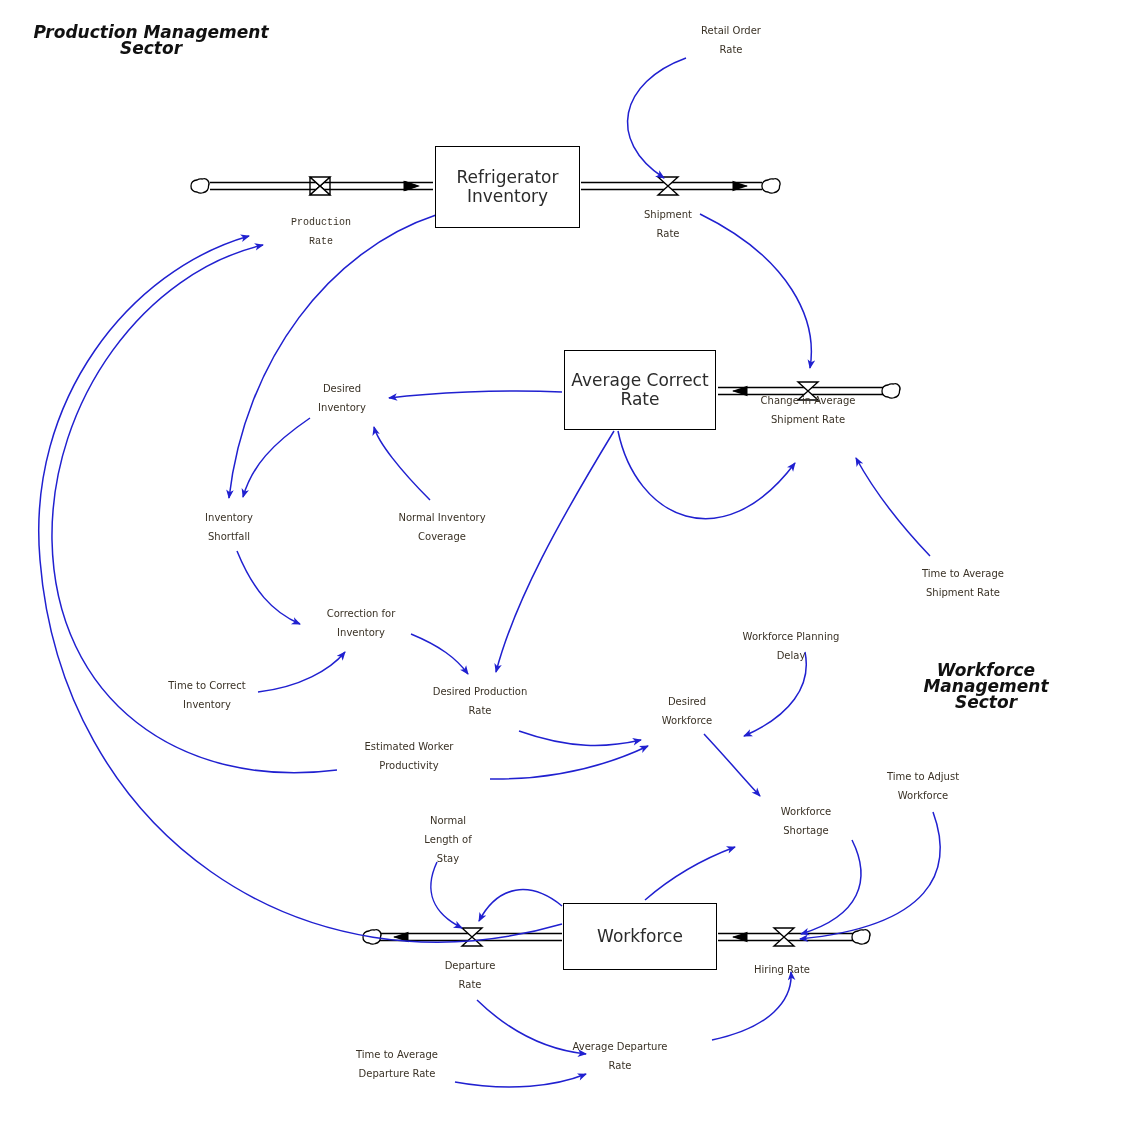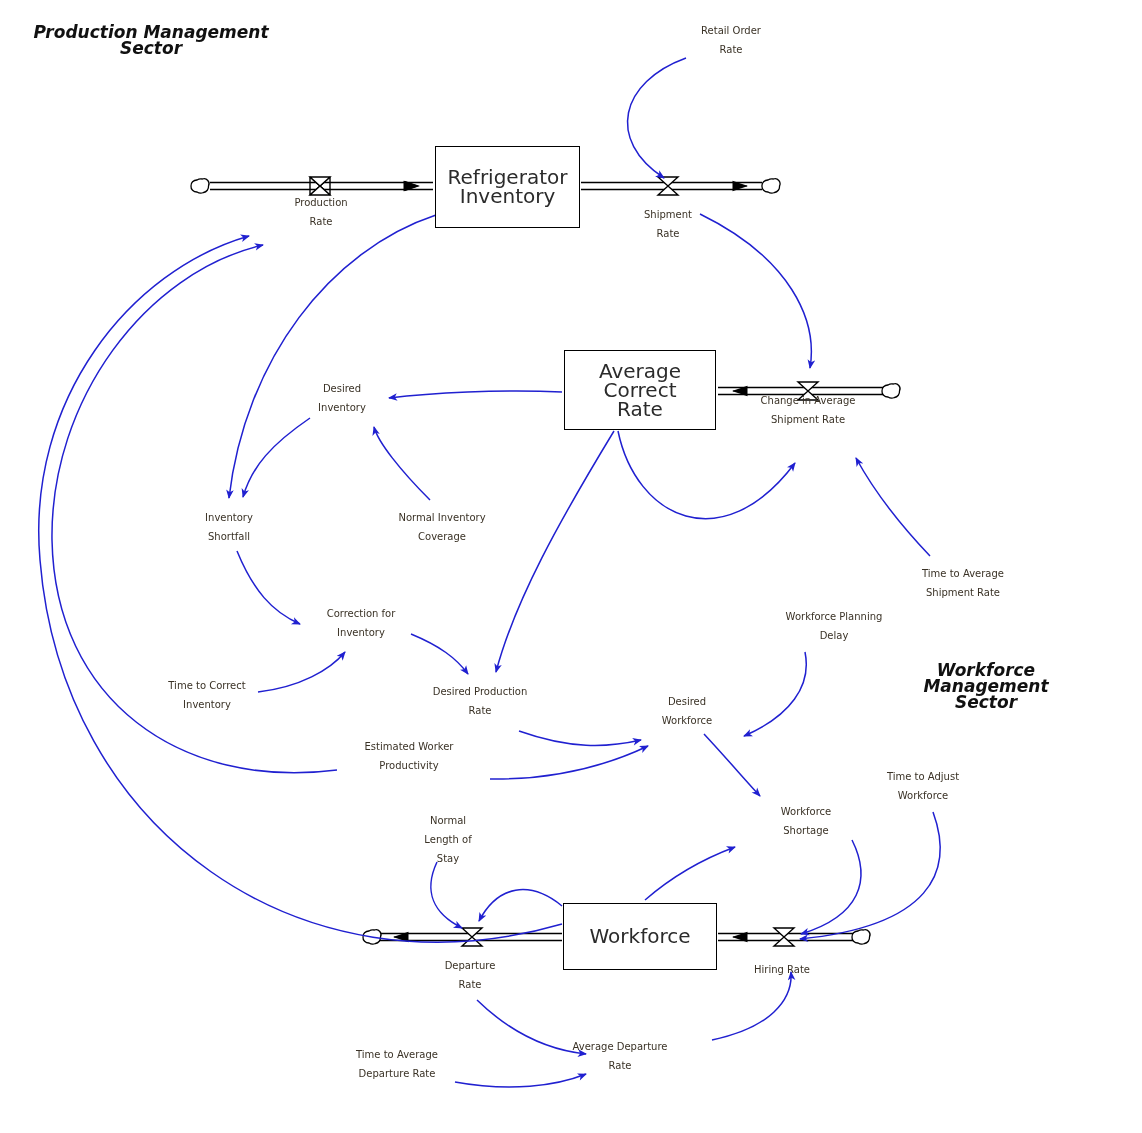--- a/index.html
+++ b/index.html
@@ -3,21 +3,21 @@
 <meta charset="utf-8">
 <style>
   html,body{margin:0;padding:0;background:#ffffff;}
   body{font-family:"DejaVu Sans","Liberation Sans",sans-serif;}
   #canvas{position:relative;width:1142px;height:1133px;background:#ffffff;overflow:hidden;}
   #wires{position:absolute;left:0;top:0;width:1142px;height:1133px;}
   .node{position:absolute;text-align:center;color:#3a3226;font-size:10px;line-height:19px;
         white-space:pre-line;transform:translate(-50%,-50%);}
   .stock{position:absolute;border:1.6px solid #000;background:#fff;display:flex;
          align-items:center;justify-content:center;text-align:center;color:#2b2b2b;
-         font-size:20px;line-height:19px;white-space:pre-line;box-sizing:border-box;}
+         font-size:17px;line-height:19px;white-space:pre-line;box-sizing:border-box;}
   .sector{position:absolute;text-align:center;font-weight:bold;font-style:italic;
           font-size:17px;line-height:16px;color:#111;white-space:pre-line;
           transform:translate(-50%,-50%);}
 </style>
 </head>
 <body>
 
 <div id="canvas">
 
   <svg id="wires" viewBox="0 0 1142 1133" xmlns="http://www.w3.org/2000/svg">
@@ -128,21 +128,21 @@
   </svg>
 
   <div class="stock" style="left:435px;top:146px;width:145px;height:82px;">Refrigerator
 Inventory</div>
 
   <div class="stock" style="left:564px;top:350px;width:152px;height:80px;">Average Correct
 Rate</div>
 
   <div class="stock" style="left:563px;top:903px;width:154px;height:67px;">Workforce</div>
 
-  <div class="node" style="left:321px;top:212px;">Production
+  <div class="node" style="left:321px;top:232px;font-family:Liberation Mono, monospace;">Production
 Rate</div>
   <div class="node" style="left:668px;top:224px;">Shipment
 Rate</div>
   <div class="node" style="left:808px;top:410px;">Change in Average
 Shipment Rate</div>
   <div class="node" style="left:470px;top:975px;">Departure
 Rate</div>
   <div class="node" style="left:782px;top:969px;">Hiring Rate</div>
 
   <div class="node" style="left:731px;top:40px;">Retail Order
@@ -156,21 +156,21 @@
   <div class="node" style="left:361px;top:623px;">Correction for
 Inventory</div>
   <div class="node" style="left:207px;top:695px;">Time to Correct
 Inventory</div>
   <div class="node" style="left:480px;top:701px;">Desired Production
 Rate</div>
   <div class="node" style="left:409px;top:756px;">Estimated Worker
 Productivity</div>
   <div class="node" style="left:963px;top:583px;">Time to Average
 Shipment Rate</div>
-  <div class="node" style="left:791px;top:626px;margin-left:43px;">Workforce Planning
+  <div class="node" style="left:791px;top:646px;">Workforce Planning
 Delay</div>
   <div class="node" style="left:687px;top:711px;">Desired
 Workforce</div>
   <div class="node" style="left:806px;top:821px;">Workforce
 Shortage</div>
   <div class="node" style="left:923px;top:786px;">Time to Adjust
 Workforce</div>
   <div class="node" style="left:448px;top:839px;">Normal
 Length of
 Stay</div>

